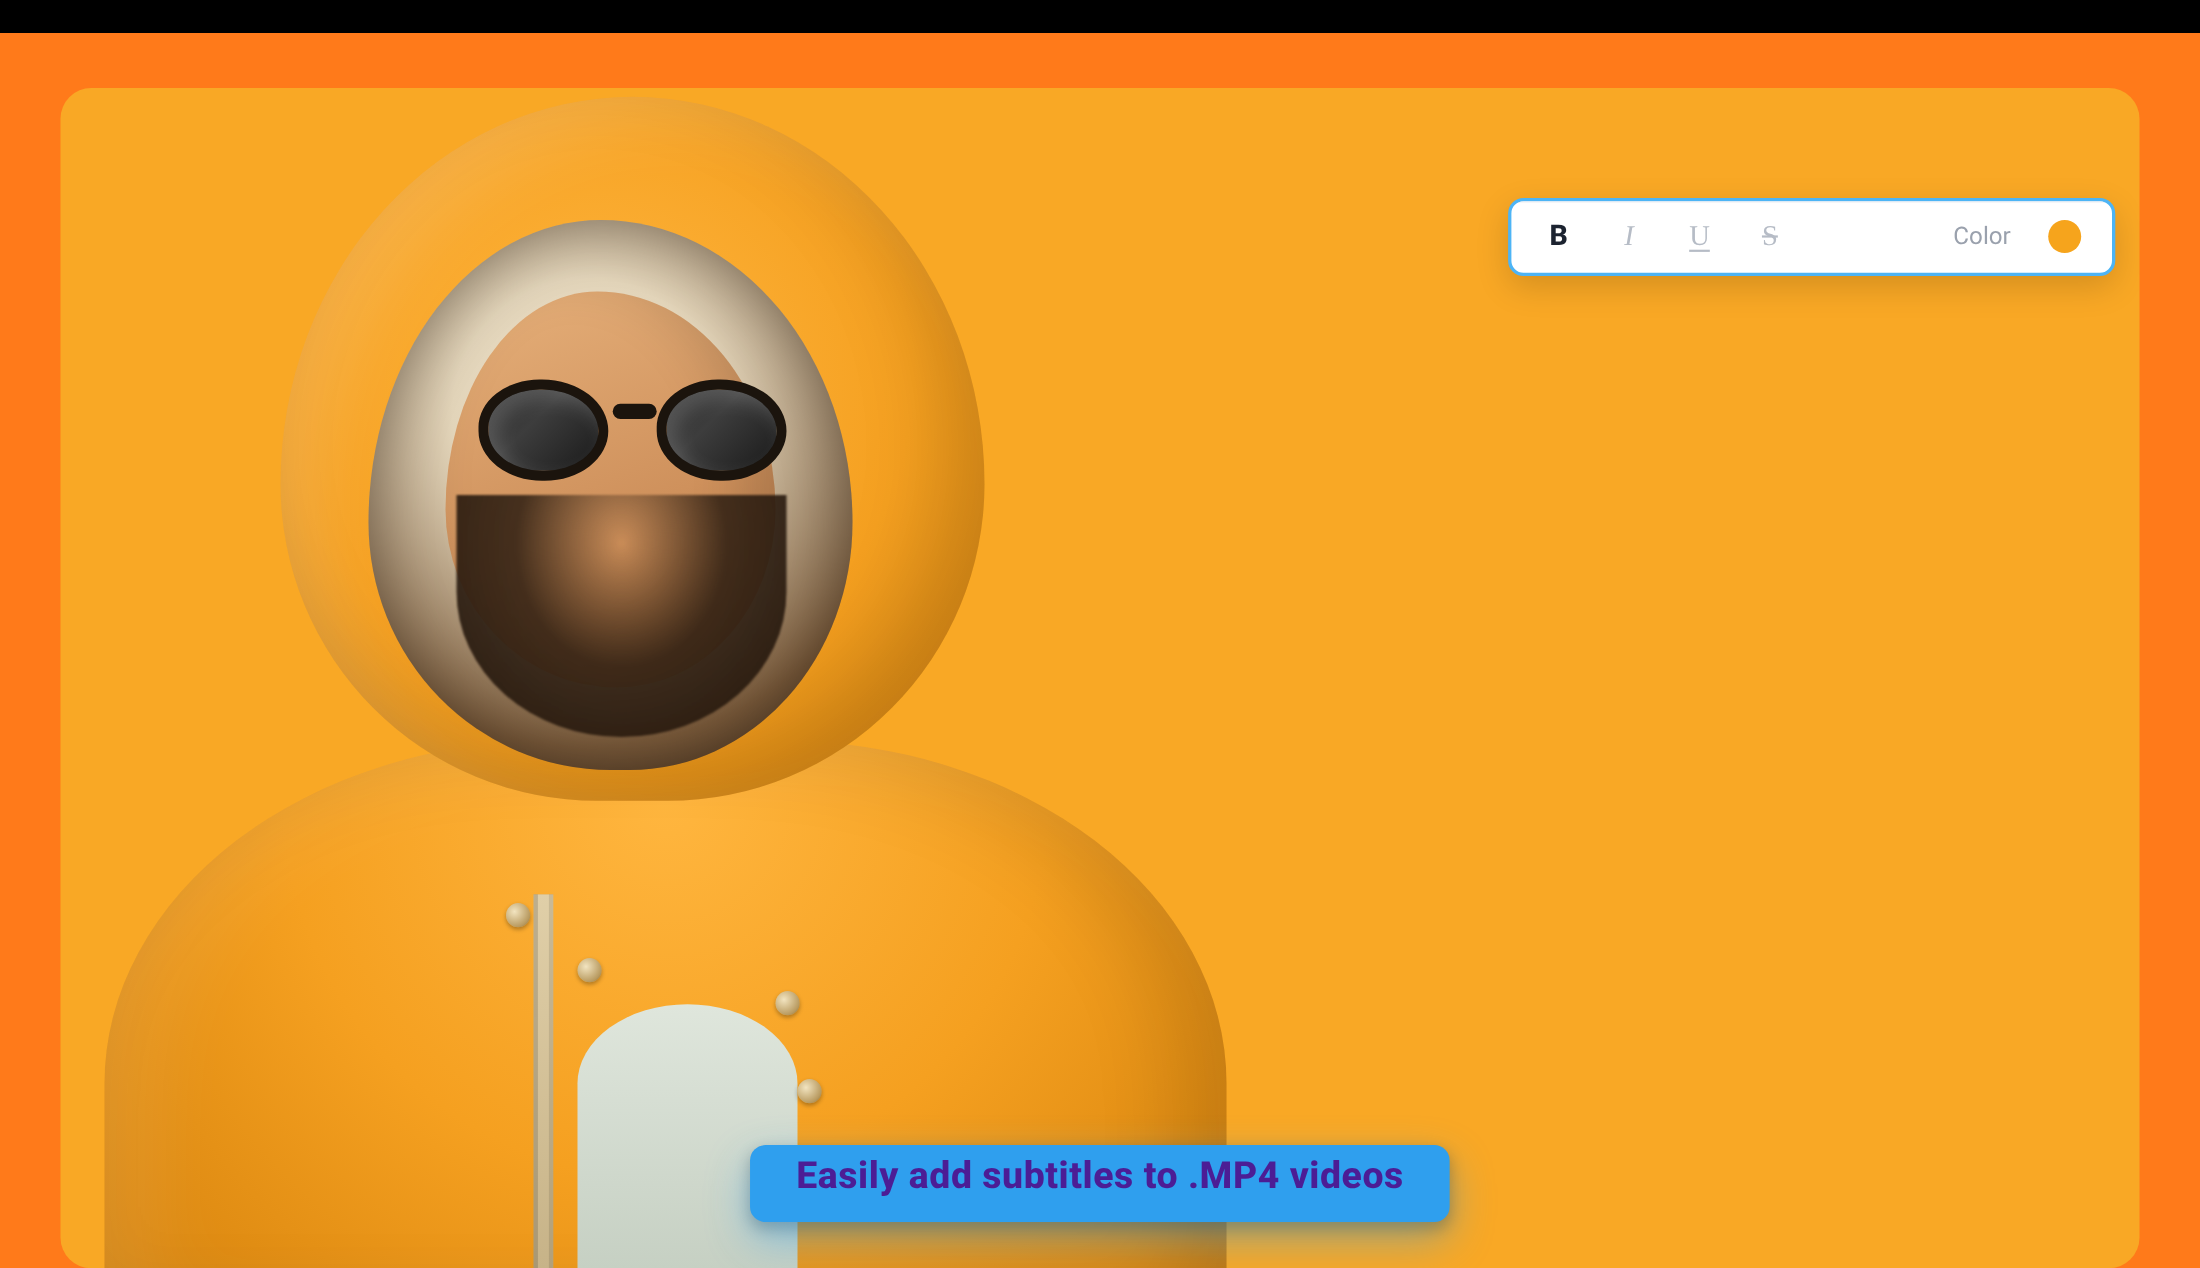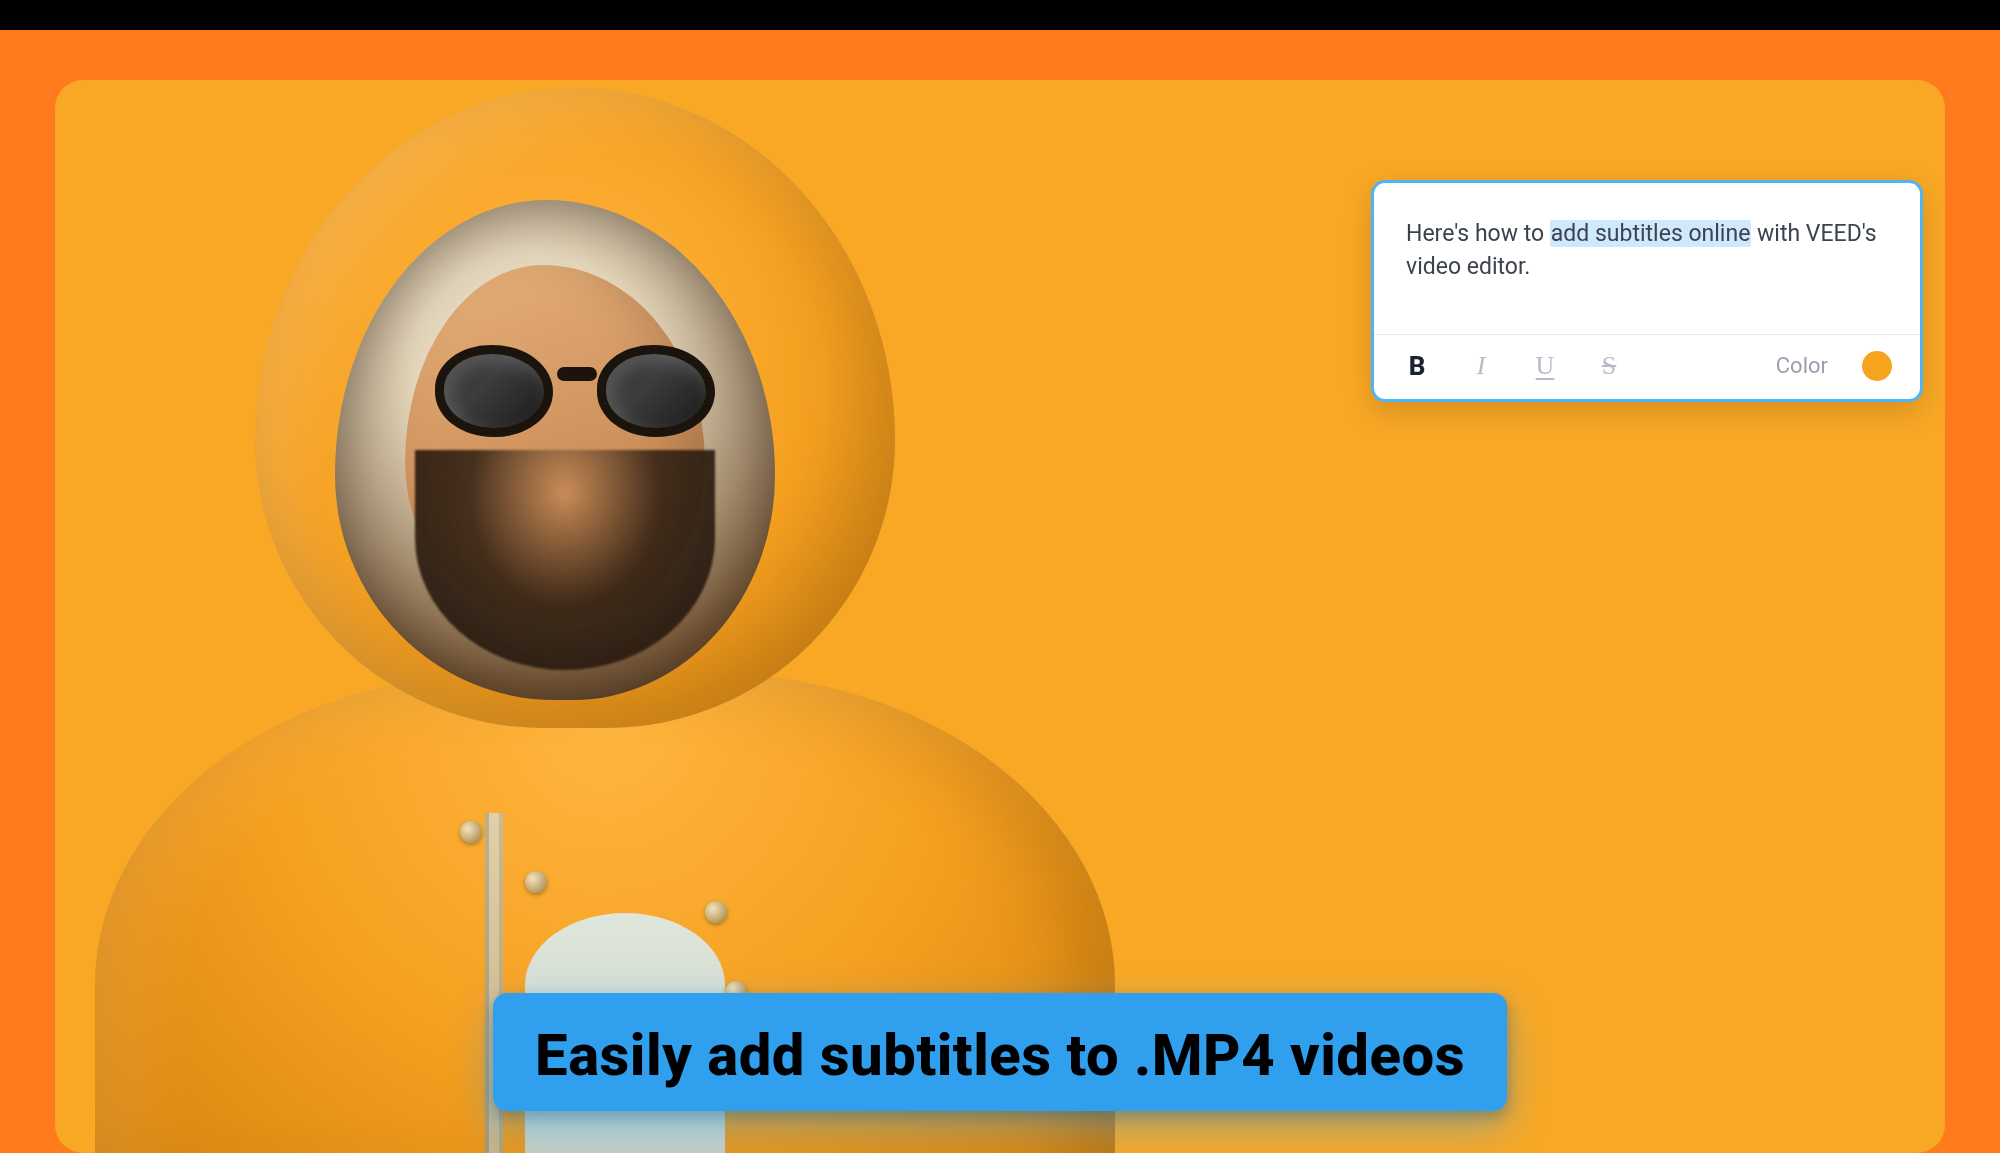--- a/index.html
+++ b/index.html
@@ -194,25 +194,25 @@
     cursor: pointer;
   }
 
   
   .caption-bar {
     position: absolute;
     left: 50%;
     transform: translateX(-50%);
     bottom: 42px;
     background: #2F9FEE;
-    color: #000000;
+    color: #4c1d95;
     font-weight: 800;
-    font-size: 58px;
+    font-size: 34px;
     letter-spacing: 0.5px;
-    padding: 28px 42px 22px 42px;
+    padding: 8px 42px 22px 42px;
     border-radius: 14px;
     box-shadow: 0 16px 40px rgba(47,159,238,0.45), 0 6px 14px rgba(0,0,0,0.25);
     white-space: nowrap;
   }
 </style>
 </head>
 <body>
 
 <div class="top-bar"></div>
 
@@ -232,23 +232,20 @@
         <div class="lens right"></div>
         <div class="bridge"></div>
       </div>
       <div class="button-dot" style="left:355px; bottom:310px;"></div>
       <div class="button-dot" style="left:420px; bottom:260px;"></div>
       <div class="button-dot" style="left:600px; bottom:230px;"></div>
       <div class="button-dot" style="left:620px; bottom:150px;"></div>
     </div>
 
     <div class="editor-panel">
-      <div class="editor-text">
-        <span>Here's how to </span><span class="hl">add subtitles online</span><span> with VEED's video editor.</span>
-      </div>
       <div class="editor-toolbar">
         <div class="fmt-btn bold">B</div>
         <div class="fmt-btn italic">I</div>
         <div class="fmt-btn underline">U</div>
         <div class="fmt-btn strike">S</div>
         <div class="toolbar-spacer"></div>
         <div class="color-label">Color</div>
         <div class="color-swatch" title="#F6A41C"></div>
       </div>
     </div>

